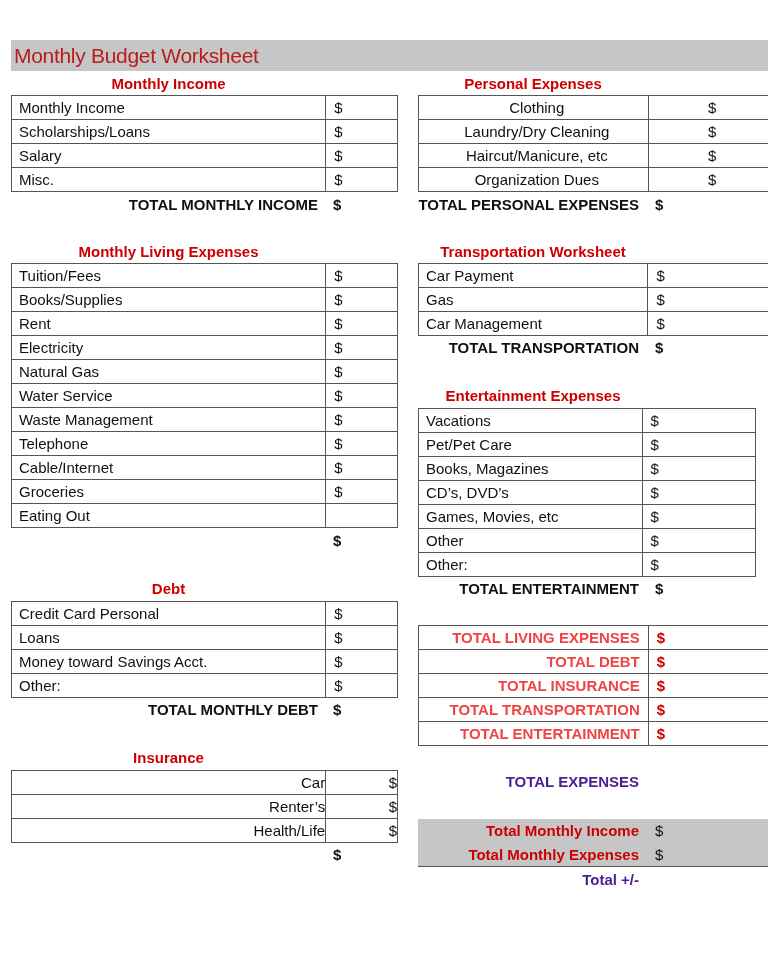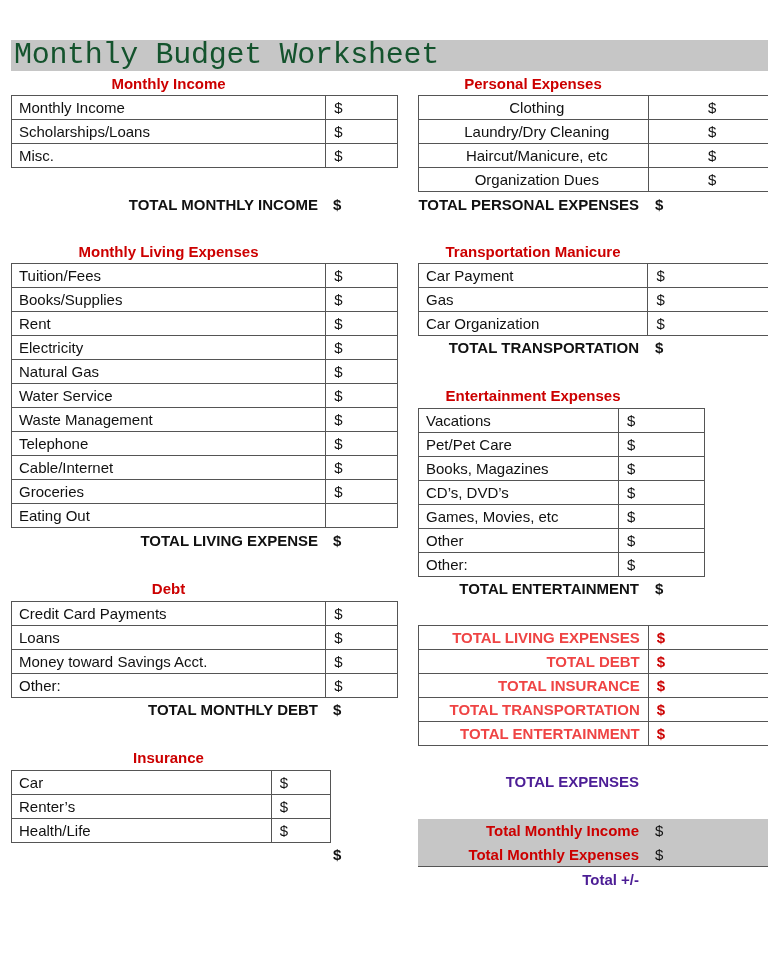--- a/index.html
+++ b/index.html
@@ -4,22 +4,22 @@
   <style>
     * { box-sizing: border-box; margin: 0; padding: 0; }
     html, body { width: 768px; height: 966px; background: #ffffff; overflow: hidden; }
     body { position: relative; font-family: "Liberation Sans", sans-serif; color: #111; }
 
     .title-bar {
       position: absolute; left: 11px; top: 40px; width: 757px; height: 31px;
       background: #c6c6c6;
     }
     .title-text {
-      position: absolute; left: 3px; top: 0; font-size: 30px; line-height: 31px;
-      font-family: Liberation Mono, monospace; color: #14532d; letter-spacing: -0.3px;
+      position: absolute; left: 3px; top: 0; font-size: 21px; line-height: 31px;
+      font-family: Liberation Sans, sans-serif; color: #b91c1c; letter-spacing: -0.3px;
     }
 
     .section-title {
       position: absolute; font-weight: bold; color: #cc0000; font-size: 15px;
       line-height: 20px; text-align: center;
     }
 
     table.grid {
       position: absolute; border-collapse: collapse; font-size: 15px;
     }
@@ -61,20 +61,24 @@
   <tbody>
       <tr>
         <td>Monthly Income</td>
         <td class="amt">$</td>
       </tr>
   <tr>
         <td>Scholarships/Loans</td>
         <td class="amt">$</td>
       </tr>
   <tr>
+        <td>Salary</td>
+        <td class="amt">$</td>
+      </tr>
+  <tr>
         <td>Misc.</td>
         <td class="amt">$</td>
       </tr>
 </tbody>
   </table>
 <div class="total-row" style="left:11px; top:193px; width:387px;">
   <span class="lbl" style="right:80px;">TOTAL MONTHLY INCOME</span>
   <span class="cur" style="left:322px;">$</span>
 </div>
 
@@ -125,33 +129,32 @@
         <td>Groceries</td>
         <td class="amt">$</td>
       </tr>
   <tr>
         <td>Eating Out</td>
         <td class="amt"></td>
       </tr>
 </tbody>
   </table>
 <div class="total-row" style="left:11px; top:529px; width:387px;">
-  <span class="lbl" style="right:80px;">TOTAL LIVING EXPENSE</span>
   <span class="cur" style="left:322px;">$</span>
 </div>
 
 <div class="section-title" style="left:11px; top:579px; width:315px;">Debt</div>
 <table class="grid" style="left:11px; top:601px; width:387px;">
   <colgroup>
       <col style="width:315px">
       <col style="width:72px">
     </colgroup>
   <tbody>
       <tr>
-        <td>Credit Card Payments</td>
+        <td>Credit Card Personal</td>
         <td class="amt">$</td>
       </tr>
   <tr>
         <td>Loans</td>
         <td class="amt">$</td>
       </tr>
   <tr>
         <td>Money toward Savings Acct.</td>
         <td class="amt">$</td>
       </tr>
@@ -160,21 +163,21 @@
         <td class="amt">$</td>
       </tr>
 </tbody>
   </table>
 <div class="total-row" style="left:11px; top:698px; width:387px;">
   <span class="lbl" style="right:80px;">TOTAL MONTHLY DEBT</span>
   <span class="cur" style="left:322px;">$</span>
 </div>
 
 <div class="section-title" style="left:11px; top:748px; width:315px;">Insurance</div>
-<table class="grid" style="left:11px; top:770px; width:320px;">
+<table class="grid" style="left:11px; top:770px; width:387px;text-align:right;">
   <colgroup>
       <col style="width:315px">
       <col style="width:72px">
     </colgroup>
   <tbody>
       <tr>
         <td>Car</td>
         <td class="amt">$</td>
       </tr>
   <tr>
@@ -214,48 +217,48 @@
         <td>Organization Dues</td>
         <td class="amt">$</td>
       </tr>
 </tbody>
   </table>
 <div class="total-row" style="left:418px; top:193px; width:350px;">
   <span class="lbl" style="right:129px;">TOTAL PERSONAL EXPENSES</span>
   <span class="cur" style="left:237px;">$</span>
 </div>
 
-<div class="section-title" style="left:418px; top:242px; width:230px;">Transportation Manicure</div>
+<div class="section-title" style="left:418px; top:242px; width:230px;">Transportation Worksheet</div>
 <table class="grid" style="left:418px; top:263px; width:351px;">
   <colgroup>
       <col style="width:230px">
       <col style="width:121px">
     </colgroup>
   <tbody>
       <tr>
         <td>Car Payment</td>
         <td class="amt">$</td>
       </tr>
   <tr>
         <td>Gas</td>
         <td class="amt">$</td>
       </tr>
   <tr>
-        <td>Car Organization</td>
+        <td>Car Management</td>
         <td class="amt">$</td>
       </tr>
 </tbody>
   </table>
 <div class="total-row" style="left:418px; top:336px; width:350px;">
   <span class="lbl" style="right:129px;">TOTAL TRANSPORTATION</span>
   <span class="cur" style="left:237px;">$</span>
 </div>
 
 <div class="section-title" style="left:418px; top:386px; width:230px;">Entertainment Expenses</div>
-<table class="grid" style="left:418px; top:408px; width:287px;">
+<table class="grid" style="left:418px; top:408px; width:338px;">
   <colgroup>
       <col style="width:230px">
       <col style="width:121px">
     </colgroup>
   <tbody>
       <tr>
         <td>Vacations</td>
         <td class="amt">$</td>
       </tr>
   <tr>

